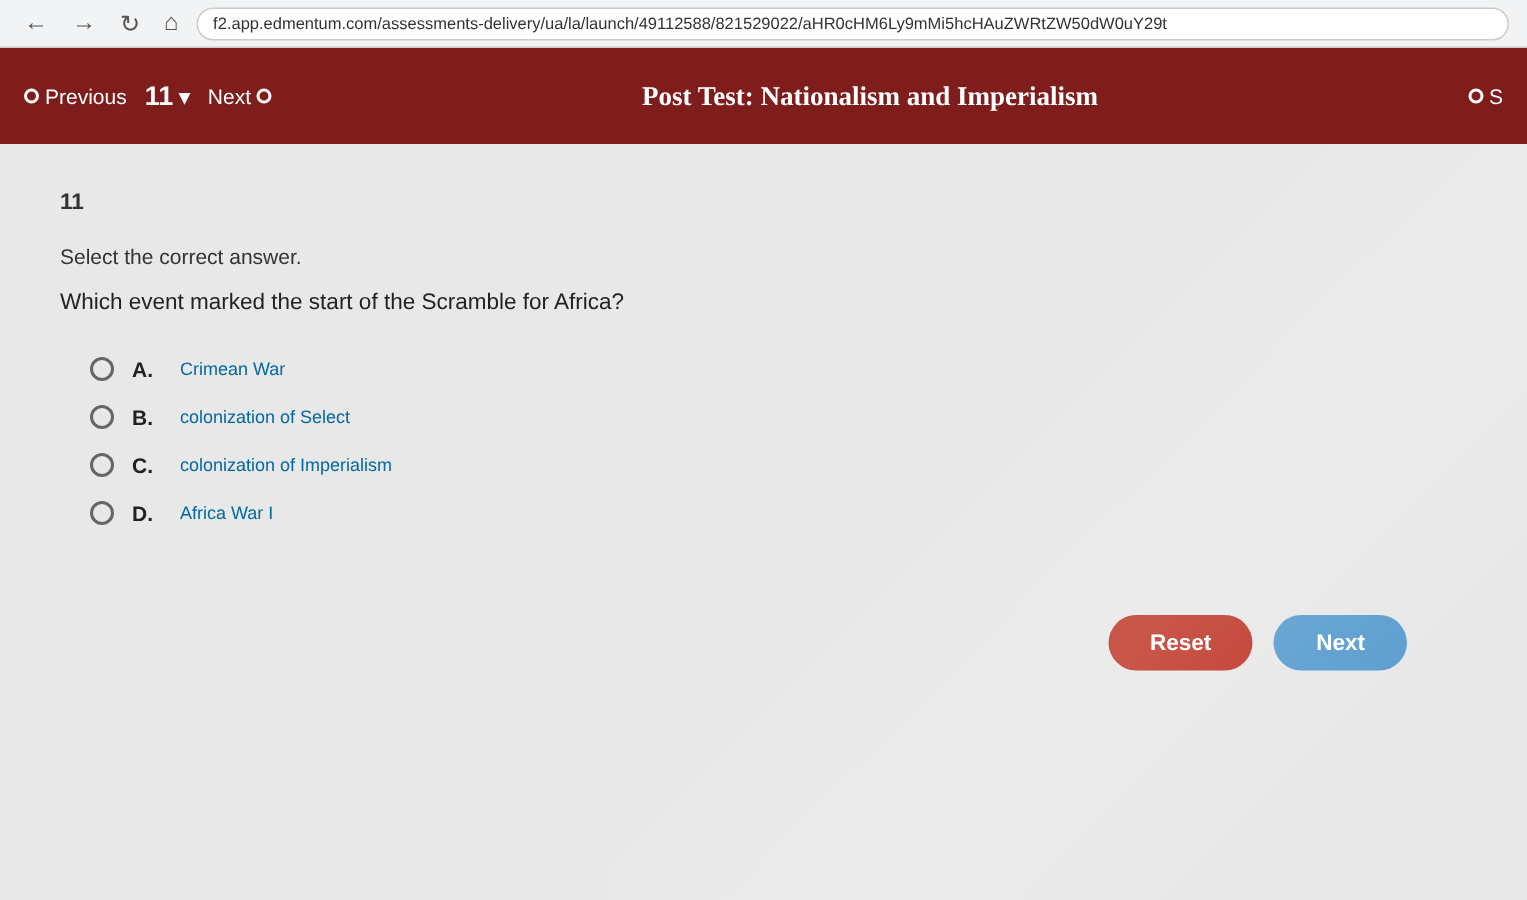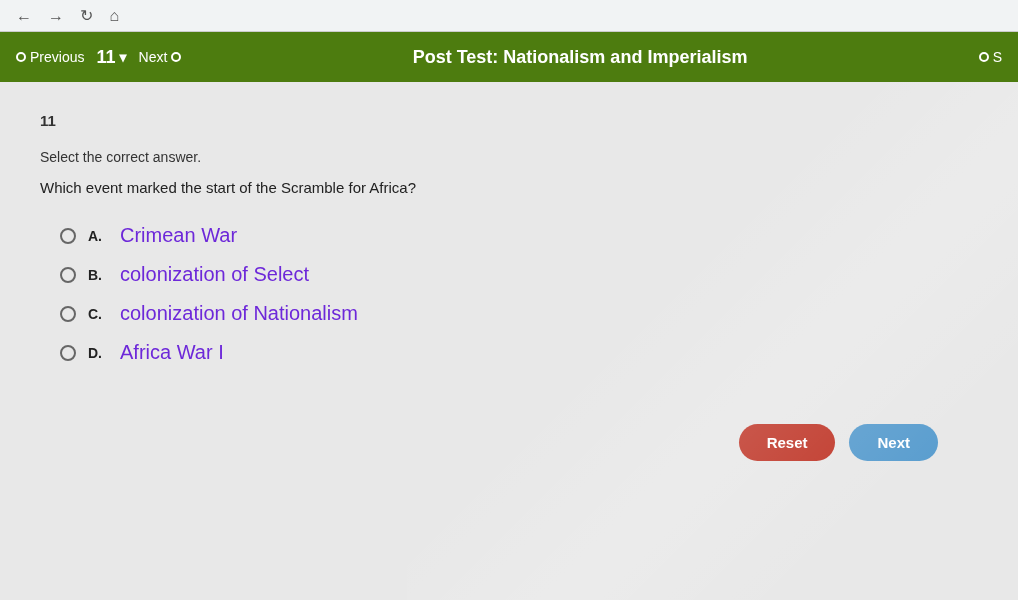--- a/index.html
+++ b/index.html
@@ -37,22 +37,22 @@
       height: 22px;
       font-size: 11px;
       padding: 0 10px;
       color: #333;
       display: flex;
       align-items: center;
     }
 
     
     .app-header {
-      background: #4d7c0f;
-      height: 50px;
+      background: #7f1d1d;
+      height: 64px;
       display: flex;
       align-items: center;
       padding: 0 16px;
       gap: 12px;
     }
     .header-prev {
       color: #fff;
       font-size: 14px;
       cursor: pointer;
       display: flex;
@@ -74,20 +74,21 @@
       display: flex;
       align-items: center;
       gap: 4px;
     }
     .header-title {
       flex: 1;
       text-align: center;
       color: #fff;
       font-size: 18px;
       font-weight: bold;
+      font-family: Liberation Serif, serif;
     }
     .header-status {
       color: #fff;
       font-size: 14px;
     }
 
     
     .main-content {
       background: #e8e8e8;
       min-height: calc(600px - 32px - 50px);
@@ -150,22 +151,22 @@
     }
 
     .option-label {
       font-size: 14px;
       font-weight: bold;
       color: #222;
       min-width: 20px;
     }
 
     .option-text {
-      font-size: 20px;
-      color: #6d28d9;
+      font-size: 12px;
+      color: #0369a1;
       text-align: right;
     }
 
     
     .buttons-row {
       display: flex;
       justify-content: flex-end;
       gap: 14px;
       margin-top: 60px;
       padding-right: 40px;
@@ -202,20 +203,23 @@
     }
   </style>
 </head>
 <body>
 
 <div class="browser-bar">
   <button class="browser-nav-btn">←</button>
   <button class="browser-nav-btn">→</button>
   <button class="browser-nav-btn">↻</button>
   <button class="browser-nav-btn">⌂</button>
+  <div class="browser-url">
+    <span>f2.app.edmentum.com/assessments-delivery/ua/la/launch/49112588/821529022/aHR0cHM6Ly9mMi5hcHAuZWRtZW50dW0uY29t</span>
+  </div>
 </div>
 
 <div class="app-header">
   <div class="header-prev">
     <span class="circle-icon"></span>
     <span>Previous</span>
   </div>
   <div class="header-question-num">
     <span>11</span>
     <span style="cursor:pointer;font-size:14px;">▾</span>
@@ -249,21 +253,21 @@
 
     <div class="answer-option">
       <div class="radio-circle"></div>
       <span class="option-label">B.</span>
       <span class="option-text">colonization of Select</span>
     </div>
 
     <div class="answer-option">
       <div class="radio-circle"></div>
       <span class="option-label">C.</span>
-      <span class="option-text">colonization of Nationalism</span>
+      <span class="option-text">colonization of Imperialism</span>
     </div>
 
     <div class="answer-option">
       <div class="radio-circle"></div>
       <span class="option-label">D.</span>
       <span class="option-text">Africa War I</span>
     </div>
 
   </div>
 

